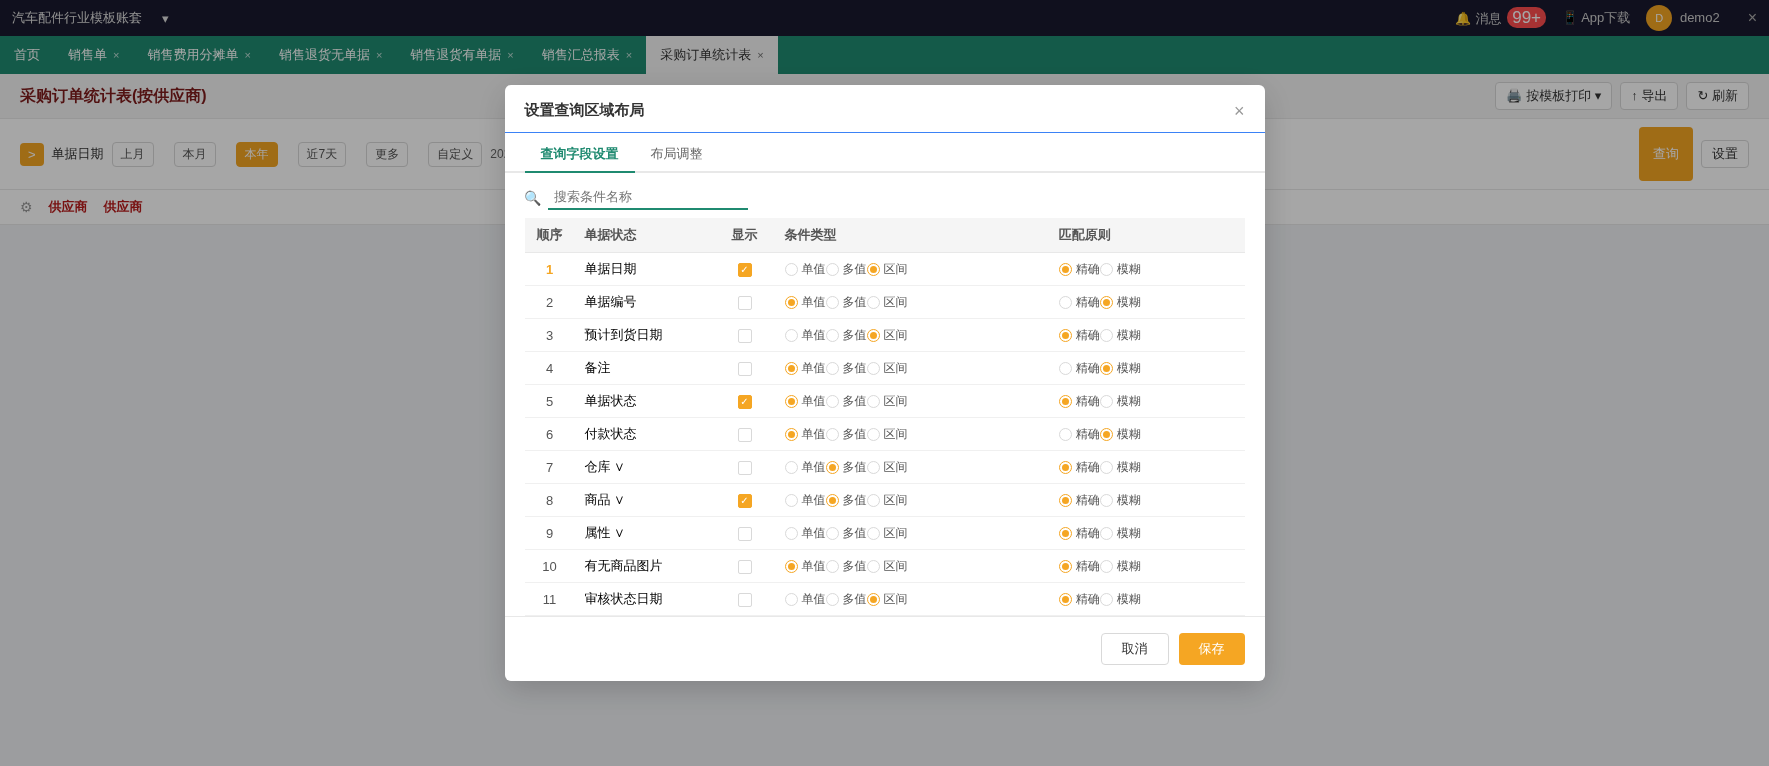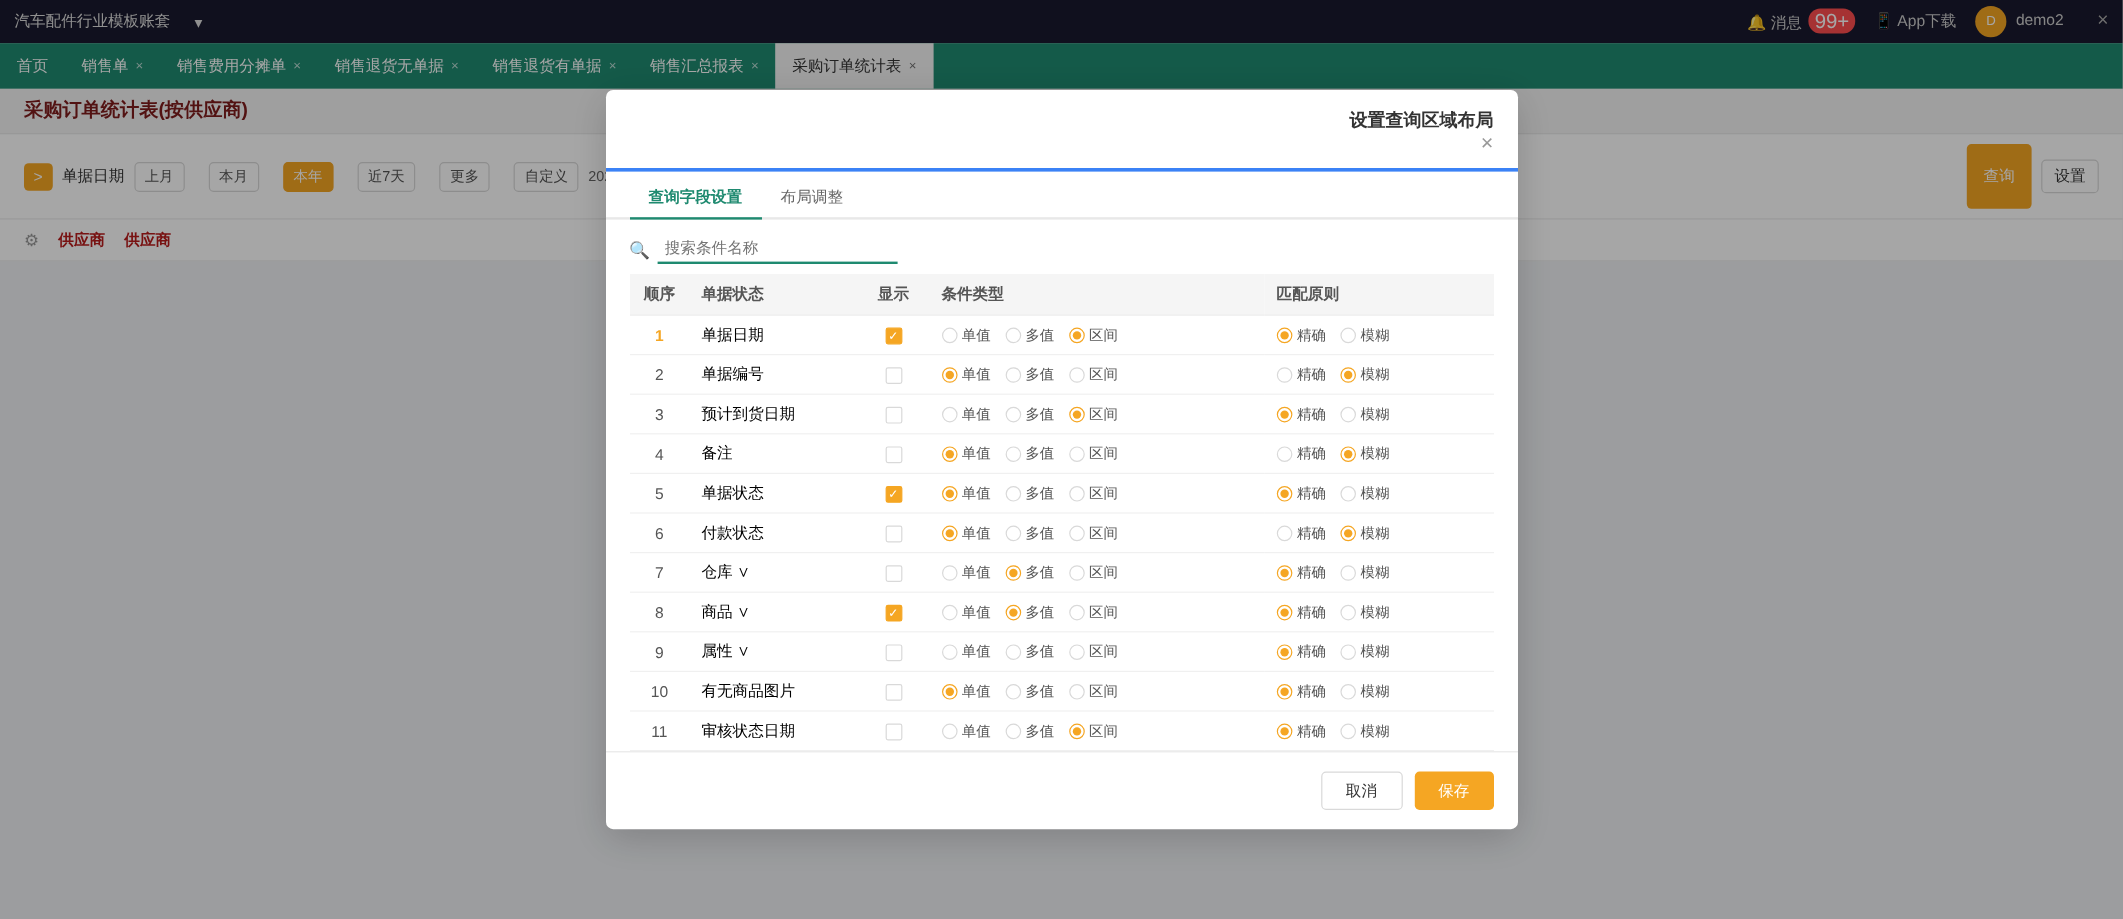--- a/index.html
+++ b/index.html
@@ -120,22 +120,21 @@
       max-height: 680px;
       display: flex;
       flex-direction: column;
       box-shadow: 0 8px 32px rgba(0,0,0,0.18);
     }
     .modal-header {
       display: flex;
       align-items: flex-end;
       justify-content: space-between;
       padding: 16px 20px 12px 20px;
-      border-bottom: 3px solid #3b82f6;
-      flex-direction: column;
+      border-bottom: 1px solid #3b82f6;
     }
     .modal-title { font-size: 15px; font-weight: bold; color: #333; }
     .modal-close { cursor: pointer; color: #999; font-size: 18px; line-height: 1; }
 
     
     .modal-tabs {
       display: flex;
       border-bottom: 2px solid #e8e8e8;
       padding: 0 20px;
       margin-top: 4px;
@@ -217,21 +216,21 @@
       vertical-align: middle;
     }
     .cb.checked {
       background: #f5a623;
       border-color: #f5a623;
       color: white;
       font-size: 10px;
     }
 
     
-    .radio-group { display: flex; align-items: center; gap: 12px; }
+    .radio-group { display: flex; align-items: center; }
     .radio-item { display: flex; align-items: center; gap: 4px; cursor: pointer; font-size: 12px; color: #555; }
     .radio-circle {
       width: 13px; height: 13px;
       border-radius: 50%;
       border: 1.5px solid #d9d9d9;
       display: inline-flex;
       align-items: center;
       justify-content: center;
       background: white;
     }
@@ -318,20 +317,31 @@
   <div class="tab-item">
     销售汇总报表 <span class="tab-close">×</span>
   </div>
   <div class="tab-item active">
     采购订单统计表 <span class="tab-close">×</span>
   </div>
 </div>
 
 <div class="page-header">
   <div class="page-title">采购订单统计表(按供应商)</div>
+  <div class="page-header-actions">
+    <button class="btn-print">
+      🖨️ <span>按模板打印</span> ▾
+    </button>
+    <button class="btn-export">
+      ↑ <span>导出</span>
+    </button>
+    <button class="btn-refresh">
+      ↻ <span>刷新</span>
+    </button>
+  </div>
 </div>
 
 <div class="filter-bar">
   <button class="filter-btn-toggle">&gt;</button>
   <span class="filter-date-label">单据日期</span>
   <div class="filter-quick-btns">
     <button class="filter-quick-btn">上月</button>
     <button class="filter-quick-btn">本月</button>
     <button class="filter-quick-btn active">本年</button>
     <button class="filter-quick-btn">近7天</button>

